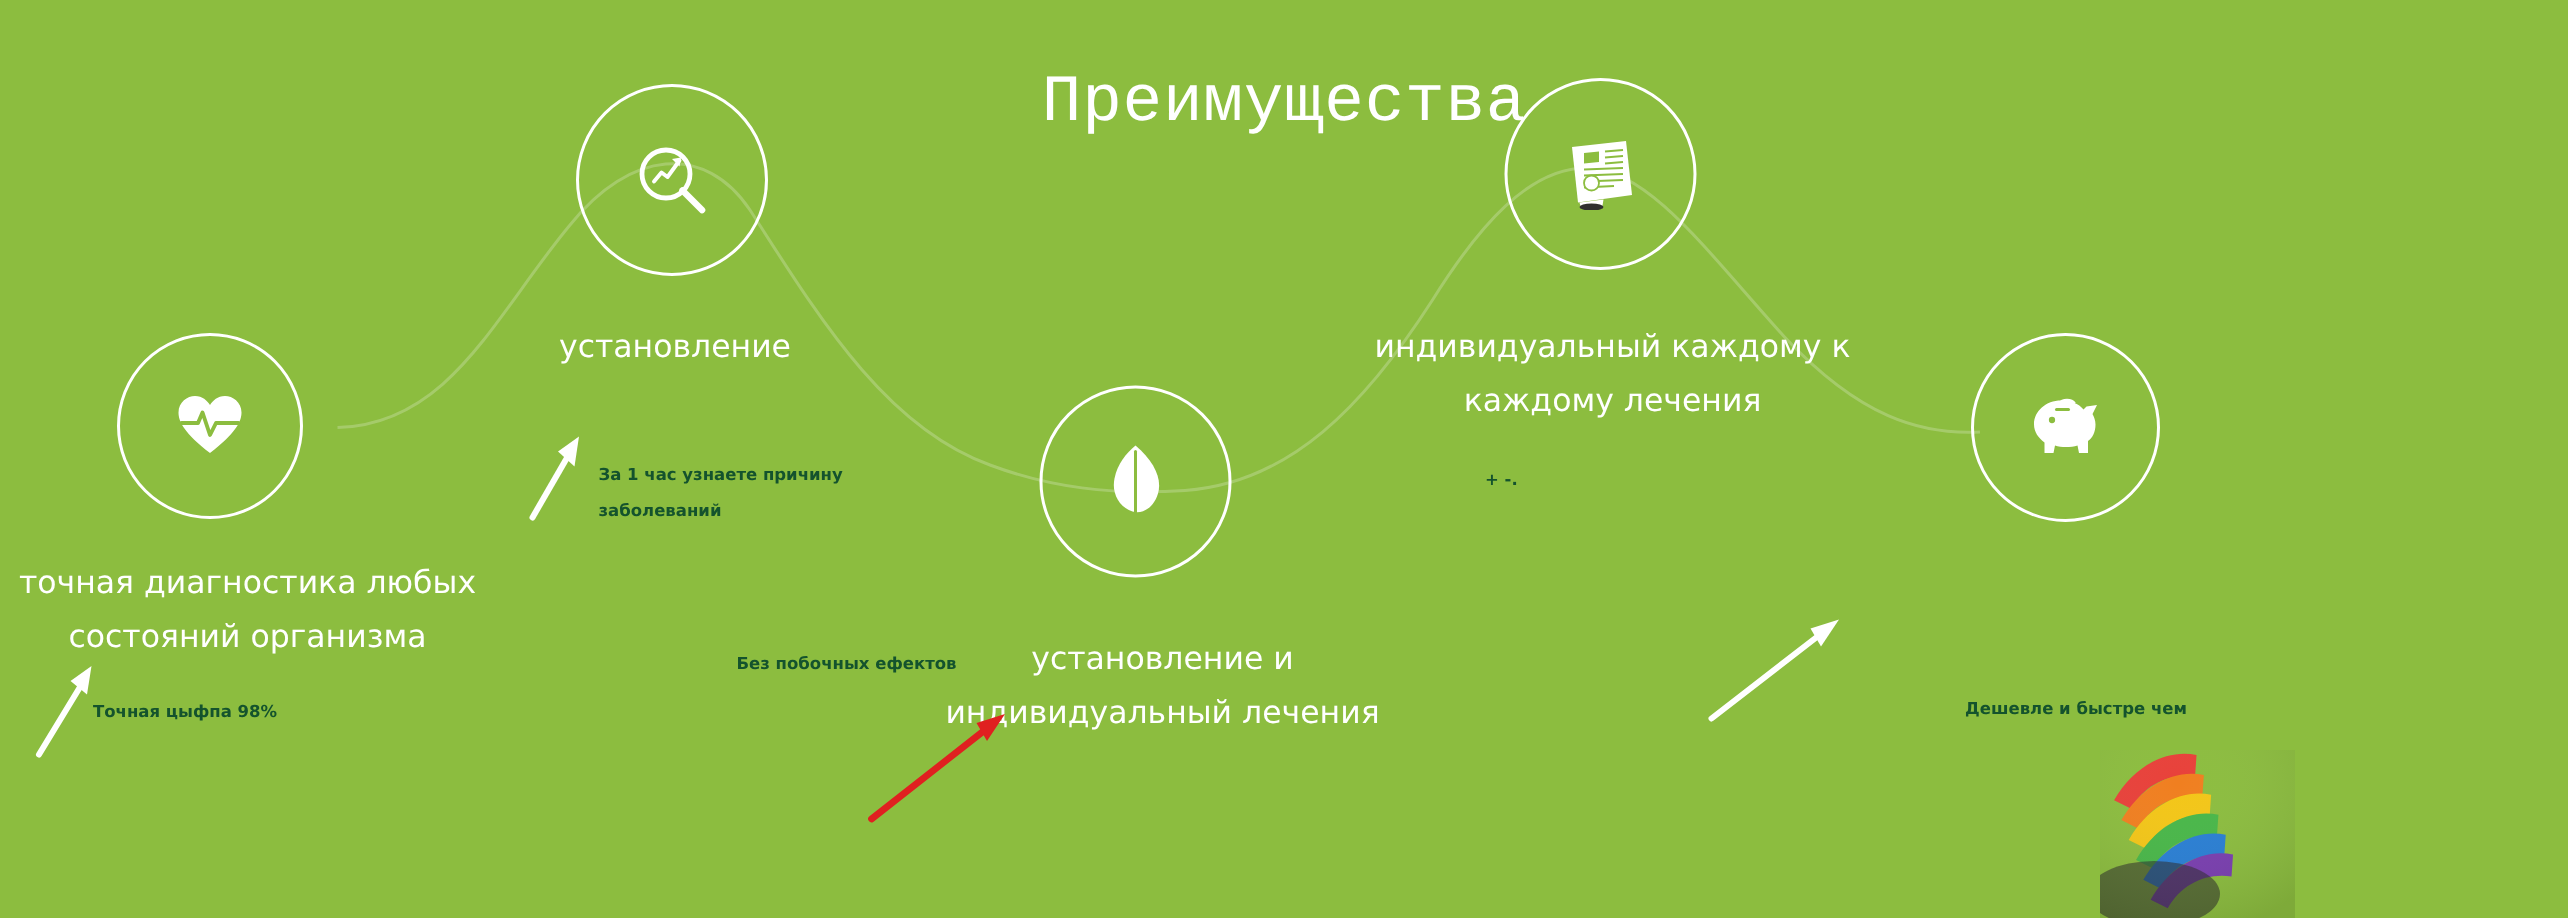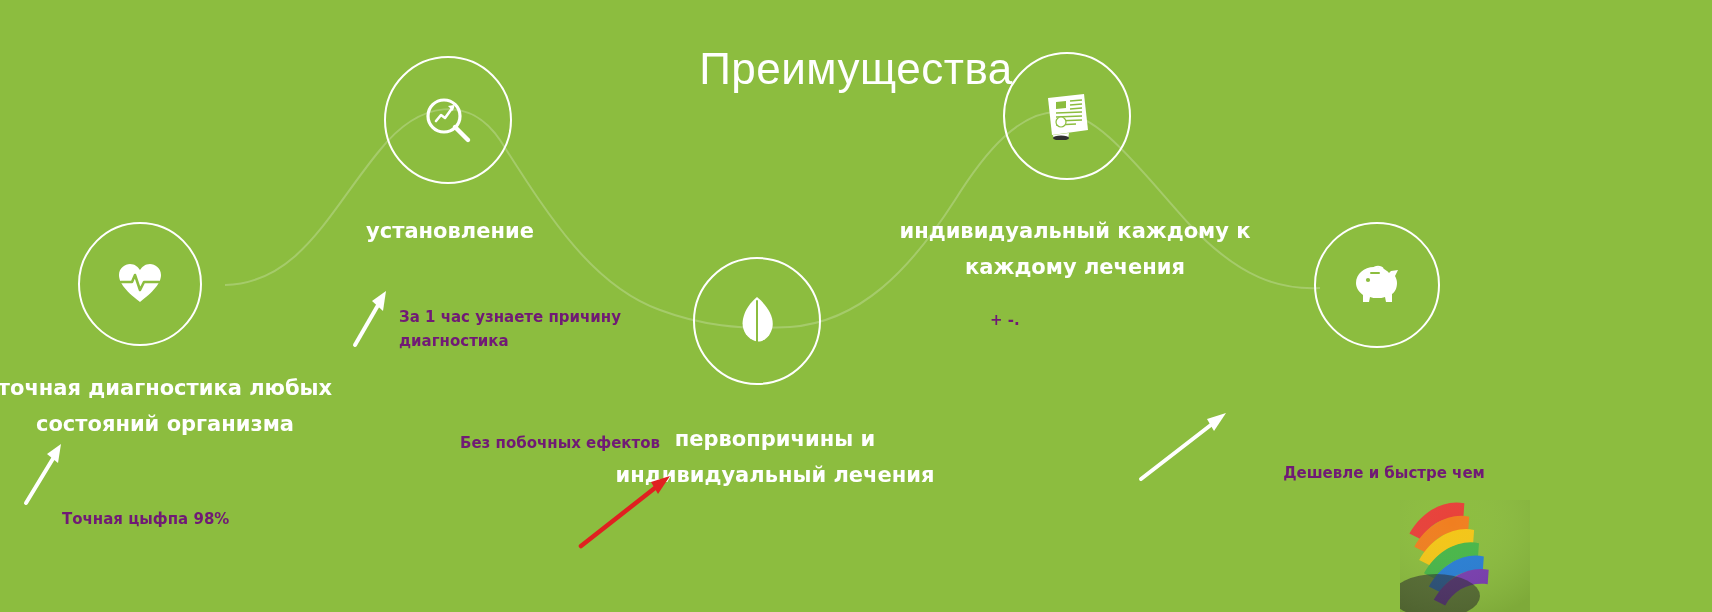--- a/index.html
+++ b/index.html
@@ -28,21 +28,21 @@
   }
 
   
   .page-title {
     position: absolute;
     left: 0;
     top: 44px;
     width: 1712px;
     text-align: center;
     color: #ffffff;
-    font-family: Liberation Sans, sans-serif;
+    font-family: Liberation Mono, monospace;
     font-size: 44px;
     font-weight: 400;
     letter-spacing: 0.5px;
     white-space: nowrap;
   }
 
   
   .node-circle {
     position: absolute;
     border: 2px solid #ffffff;
@@ -60,31 +60,31 @@
     justify-content: center;
   }
   .node-circle svg { display: block; }
 
   
   .node-label {
     position: absolute;
     color: #ffffff;
     font-family: "DejaVu Sans", sans-serif;
     font-size: 21px;
-    font-weight: 700;
+    font-weight: 400;
     line-height: 36px;
     text-align: center;
   }
 
   
   .annot-text {
     position: absolute;
-    color: #701a75;
+    color: #14532d;
     font-family: "DejaVu Sans", sans-serif;
-    font-size: 15px;
+    font-size: 11px;
     font-weight: 700;
     line-height: 24px;
   }
 
   
   .rainbow-blob {
     position: absolute;
     left: 1400px;
     top: 500px;
     width: 130px;
@@ -141,21 +141,21 @@
 
   <div class="node-circle" style="left:693px; top:257px; width:128px; height:128px;">
     <span class="icon-wrap">
       <svg width="42" height="52" viewBox="0 0 42 52">
         <path d="M21 2 C 33 12, 39 24, 36 34 C 33 44, 25 48, 19 46 C 10 43, 5 34, 7 24 C 9 14, 15 7, 21 2 Z" fill="#ffffff"></path>
         <path d="M21 6 L 21 50" stroke="#8cbd3f" stroke-width="2" stroke-linecap="round"></path>
       </svg>
     </span>
   </div>
   <div class="node-label" style="left:565px; top:421px; width:420px;">
-    <div>первопричины и</div>
+    <div>установление и</div>
     <div>индивидуальный лечения</div>
   </div>
 
   <div class="node-circle" style="left:1003px; top:52px; width:128px; height:128px;">
     <span class="icon-wrap">
       <svg width="50" height="48" viewBox="0 0 50 48">
         <path d="M6 6 L 42 2 L 46 38 L 10 43 Z" fill="#ffffff"></path>
         <path d="M14 10 L 24 9 L 24 16 L 14 17 Z" fill="#8cbd3f"></path>
         <g stroke="#8cbd3f" stroke-width="1.5">
           <path d="M28 9 L 40 8"></path>
@@ -206,31 +206,31 @@
       <path d="M581 546 L 660 484" stroke="#e02020" stroke-width="4.5" stroke-linecap="round" fill="none"></path>
       <path d="M670 476 L 651 482 L 658 494 Z" fill="#e02020"></path>
     </g>
 
     <g>
       <path d="M1141 479 L 1216 421" stroke="#ffffff" stroke-width="4" stroke-linecap="round" fill="none"></path>
       <path d="M1226 413 L 1207 419 L 1214 431 Z" fill="#ffffff"></path>
     </g>
   </svg>
 
-  <div class="annot-text" style="left:62px; top:463px; width:260px;margin-top:44px;">
+  <div class="annot-text" style="left:62px; top:463px; width:260px;">
     <div>Точная цыфпа 98%</div>
     <div></div>
   </div>
 
   <div class="annot-text" style="left:399px; top:305px; width:250px;">
     <div>За 1 час узнаете причину</div>
-    <div>диагностика</div>
-  </div>
-
-  <div class="annot-text" style="left:460px; top:431px; width:220px;">
+    <div>заболеваний</div>
+  </div>
+
+  <div class="annot-text" style="left:491px; top:431px; width:220px;">
     <div>Без побочных ефектов</div>
     <div></div>
   </div>
 
   <div class="annot-text" style="left:990px; top:308px; width:120px;">
     <div>+ -.</div>
     <div></div>
   </div>
 
   <div class="annot-text" style="left:1254px; top:461px; width:260px;text-align:center;">

